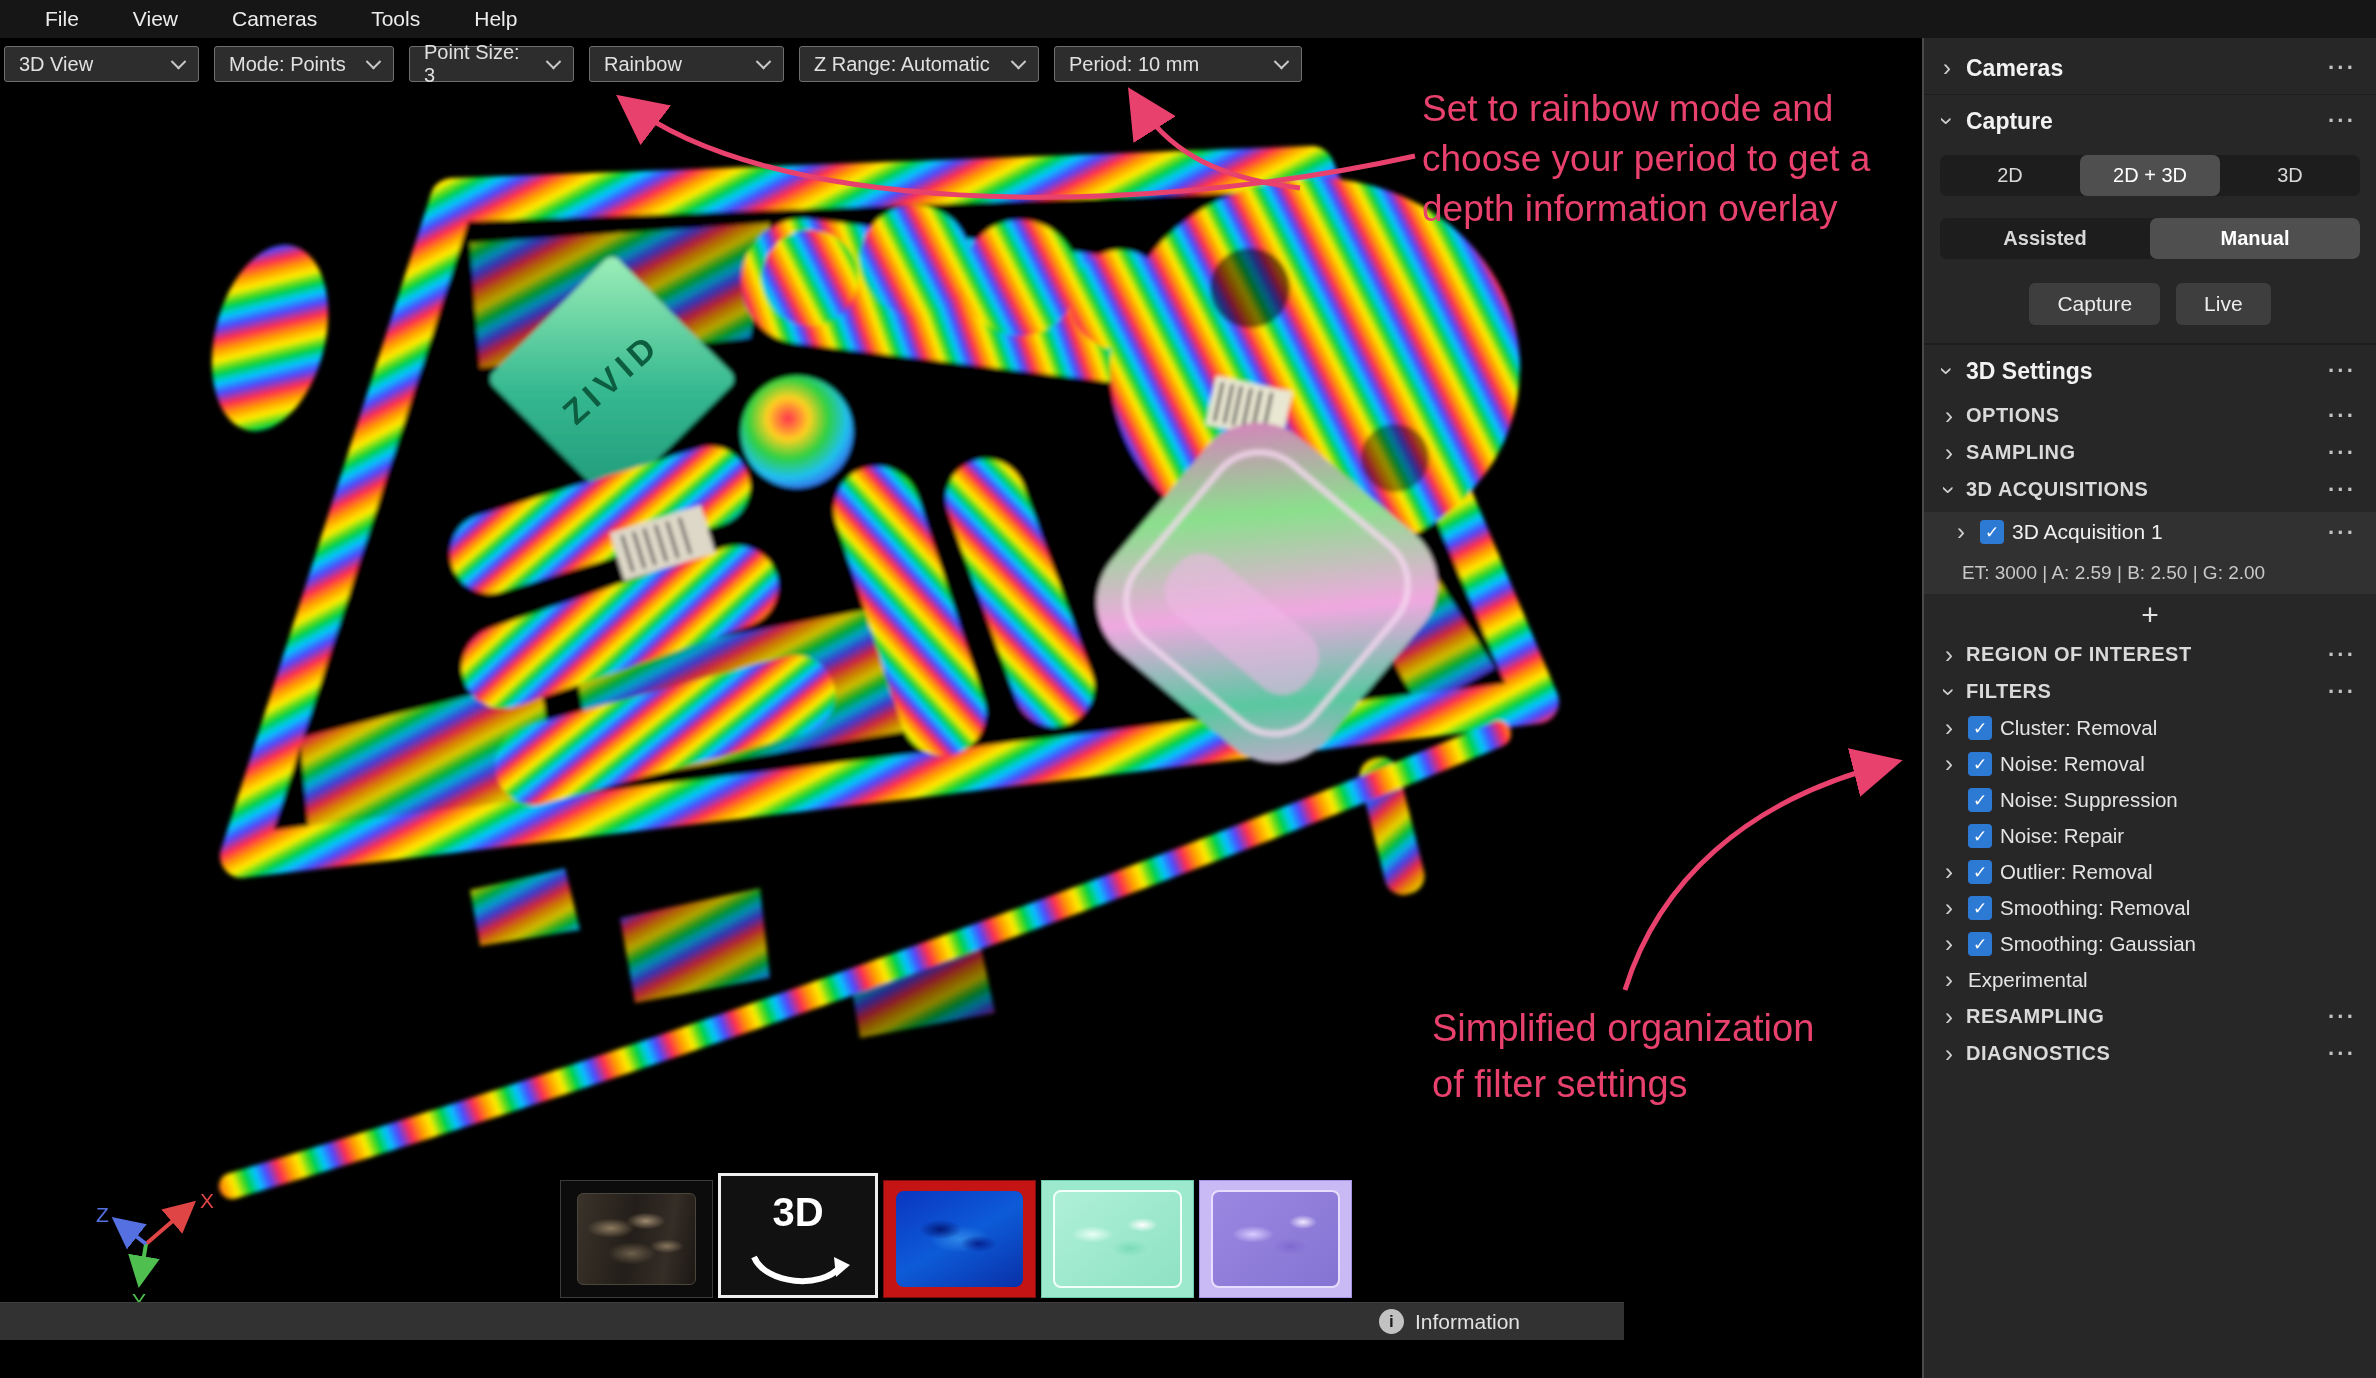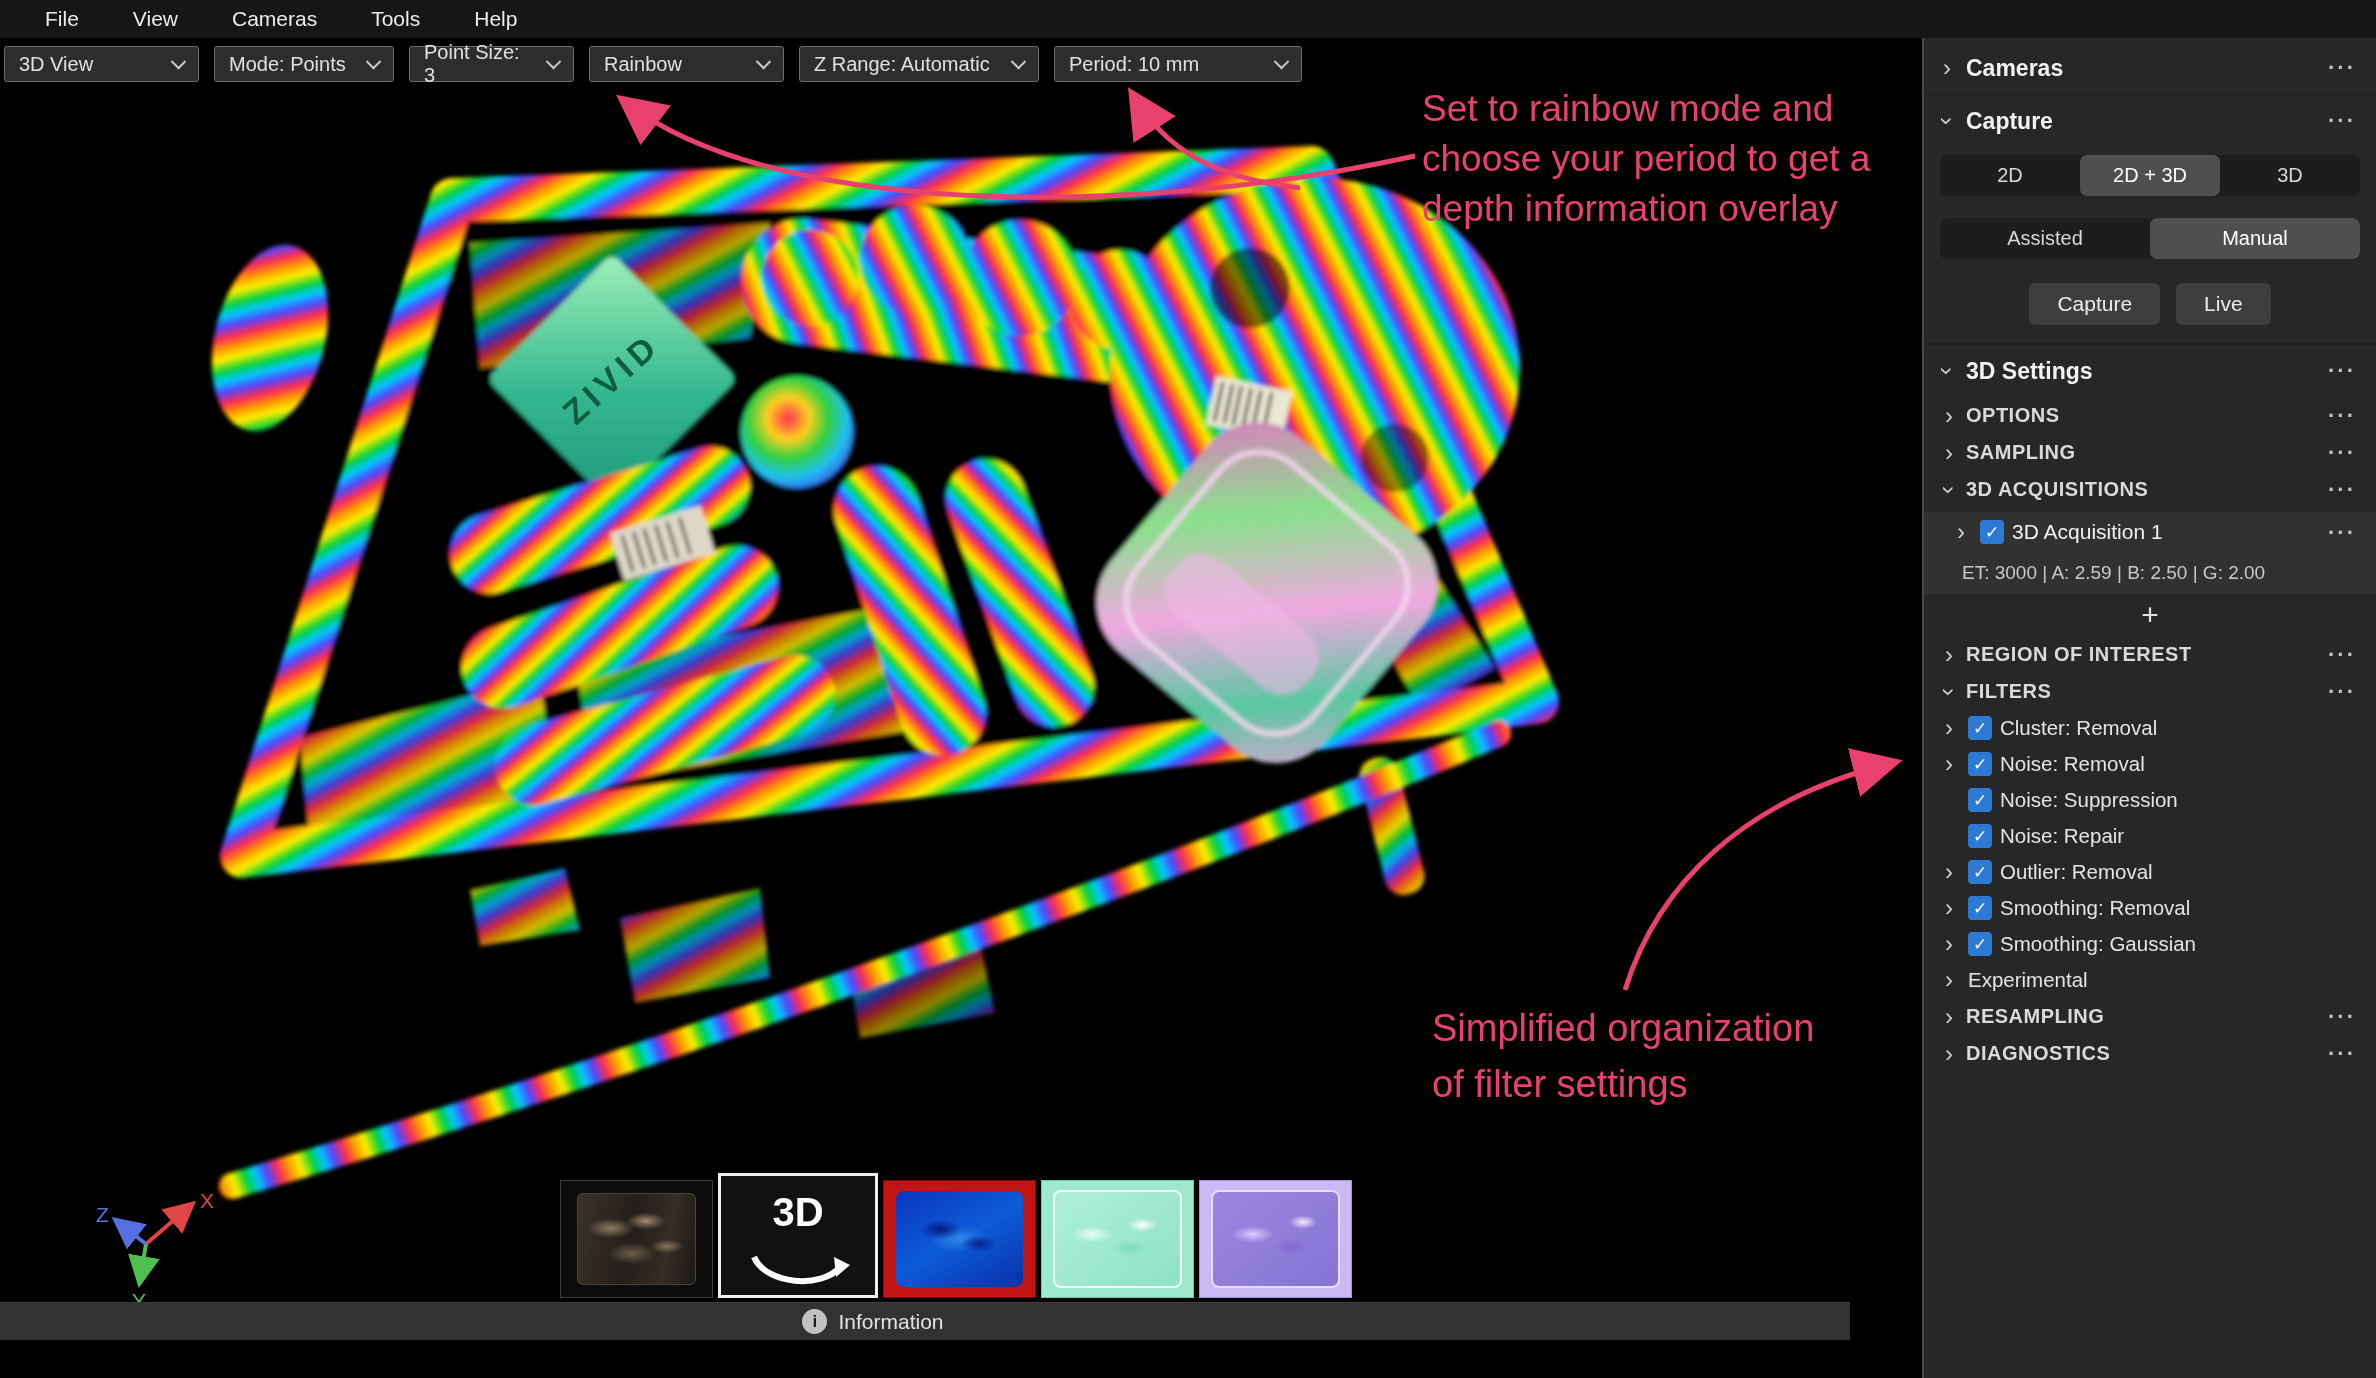--- a/index.html
+++ b/index.html
@@ -60,43 +60,43 @@
       linear-gradient(140deg,#aef0d8,#8fe2c4);}
   .t-purple{background:#c9baf6;border:1px solid #a393e0;}
   .bin-purple{inset:9px 11px;border-radius:8px;border:2px solid #e6defc;
     background:
       radial-gradient(ellipse 30px 12px at 32% 45%, #d9ccff, transparent 70%),
       radial-gradient(ellipse 24px 12px at 62% 58%, #7e6ad0, transparent 70%),
       radial-gradient(ellipse 20px 10px at 72% 32%, #f0e8ff, transparent 70%),
       linear-gradient(140deg,#9a87e2,#8574d2);}
 
   
-  .statusbar{position:absolute;left:0;bottom:0;width:1850px;height:38px;background:#323232;border-top:1px solid #3e3e3e;
-             display:flex;align-items:center;justify-content:center;padding-right:104px;gap:11px;z-index:7;}
+  .statusbar{position:absolute;left:0;bottom:0;width:1624px;height:38px;background:#323232;border-top:1px solid #3e3e3e;
+             display:flex;align-items:center;justify-content:flex-end;padding-right:104px;gap:11px;z-index:7;}
   .info-icon{width:25px;height:25px;border-radius:50%;background:#c2c2c2;color:#1c1c1c;
              display:flex;align-items:center;justify-content:center;font-weight:bold;font-size:17px;}
   .info-icon::before{content:"i";}
   .status-text{font-size:21px;color:#e2e2e2;}
 
   
   .sidebar{position:absolute;left:1922px;top:38px;width:454px;height:1340px;background:#272727;
            border-left:2px solid #4a4a4a;padding-top:4px;z-index:10;}
   .sep{height:1px;background:#1d1d1d;}
   .chev{width:22px;flex:none;display:inline-flex;justify-content:center;color:#cfcfcf;font-size:24px;line-height:1;}
   .chev::before{content:"\203A";}
   .chev.down{transform:rotate(90deg);}
   .chev.empty::before{content:"";}
   .dots{margin-left:auto;color:#c2c2c2;font-size:22px;font-weight:bold;letter-spacing:2px;flex:none;}
   .dots::before{content:"\00B7\00B7\00B7";}
   .srow{display:flex;align-items:center;height:52px;padding:0 20px 0 12px;}
   .stitle{font-size:23px;font-weight:600;margin-left:8px;color:#f2f2f2;}
   .subrow{display:flex;align-items:center;height:37px;padding:0 20px 0 14px;}
   .subtitle{font-size:20px;font-weight:600;letter-spacing:.5px;margin-left:6px;color:#dadada;}
   .seg3,.seg2{display:flex;margin:8px 16px 0 16px;background:#1d1d1d;border-radius:7px;overflow:hidden;}
-  .seg2{margin-top:22px;}
+  .seg2{margin-top:22px;font-weight:bold;}
   .seg{flex:1;text-align:center;padding:9px 0;font-size:20px;color:#d8d8d8;}
   .seg.selected{background:#4f4f4f;border-radius:7px;color:#fff;}
   .cap-buttons{display:flex;justify-content:center;gap:16px;margin:24px 0 18px 0;}
   .cap-btn{background:#3e3e3e;border:none;border-radius:6px;color:#ececec;font-size:21px;
            padding:9px 28px;font-family:inherit;}
   .checkbox{width:24px;height:24px;border-radius:4px;background:#2d7ad4;flex:none;
             display:flex;align-items:center;justify-content:center;}
   .checkbox::after{content:"\2713";color:#fff;font-size:17px;font-weight:bold;}
   .acq-block{background:#313131;padding:8px 0 10px 0;margin-top:4px;}
   .acq-row{display:flex;align-items:flex-start;gap:8px;padding:0 20px 0 26px;height:38px;}

